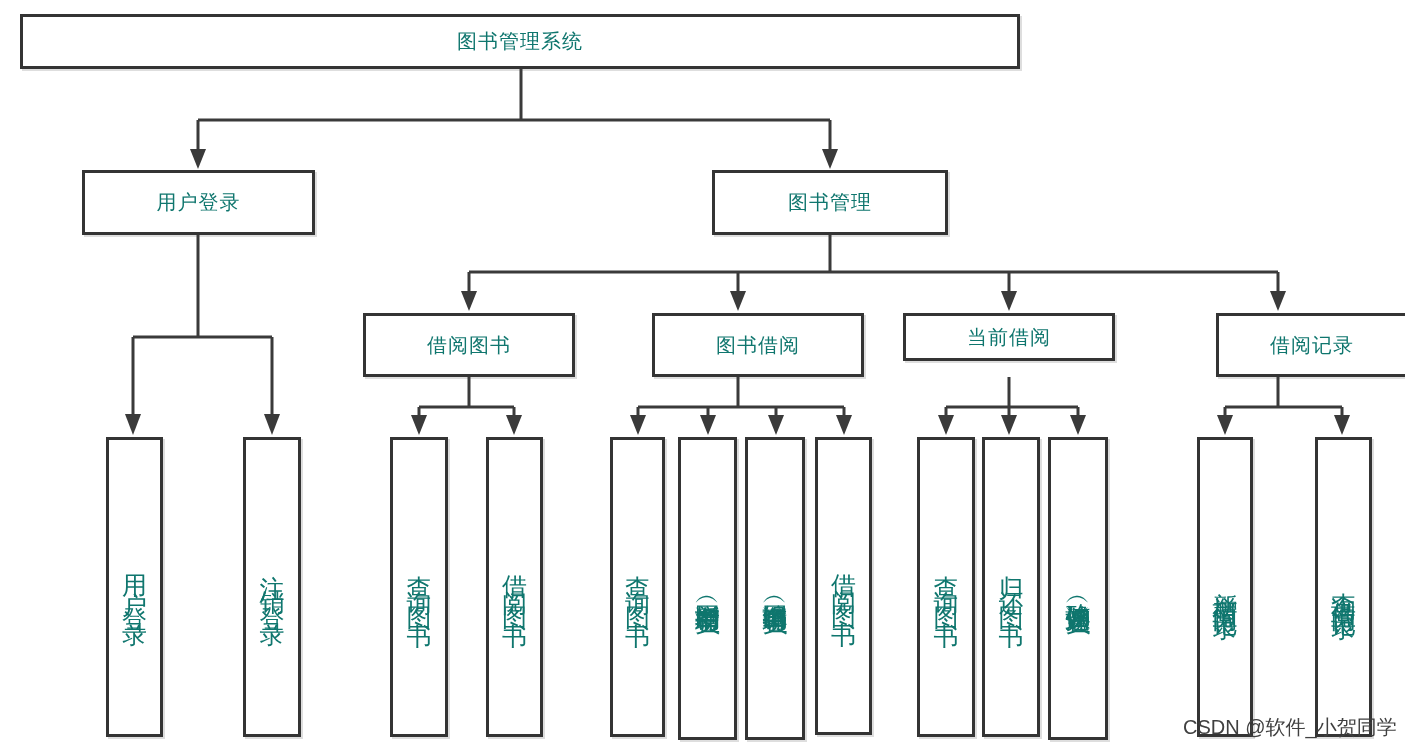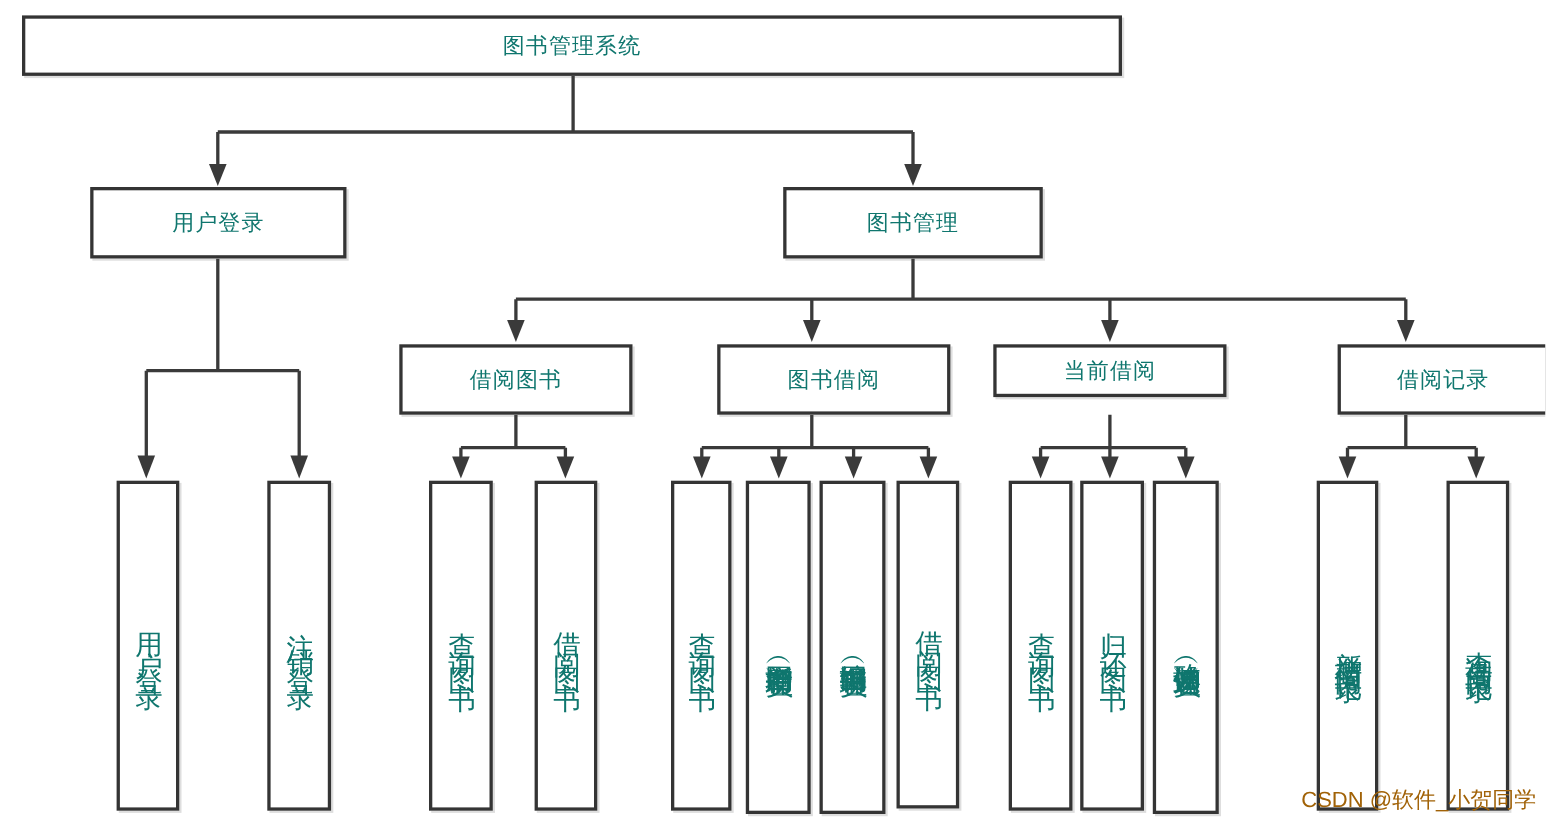--- a/index.html
+++ b/index.html
@@ -14,21 +14,21 @@
     display:flex;align-items:center;justify-content:center;
     color:#0f766e;box-shadow:2px 2px 0 rgba(70,70,70,0.18);
   }
   .h{font-size:20px;letter-spacing:1px;}
   .v{
     font-size:25px;line-height:1;
     writing-mode:vertical-rl;text-orientation:mixed;
   }
   .watermark{
     position:absolute;z-index:10;left:1183px;top:714px;
-    font-size:20px;color:#a16207;white-space:nowrap;
+    font-size:20px;color:#404040;white-space:nowrap;
   }
 </style>
 </head>
 <body>
 
 <div class="canvas">
 
   <svg class="connectors" width="1405" height="747" viewBox="0 0 1405 747">
     <g stroke="#3a3a3a" stroke-width="3" fill="none">
 

